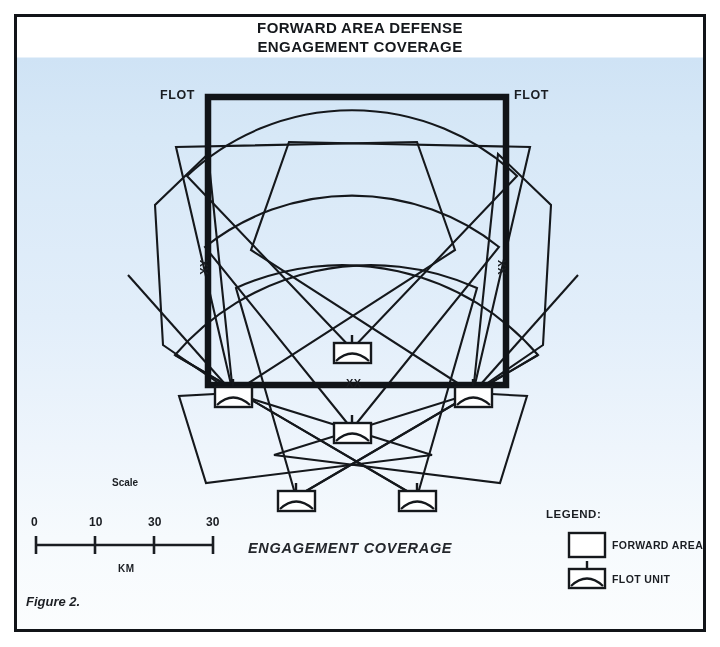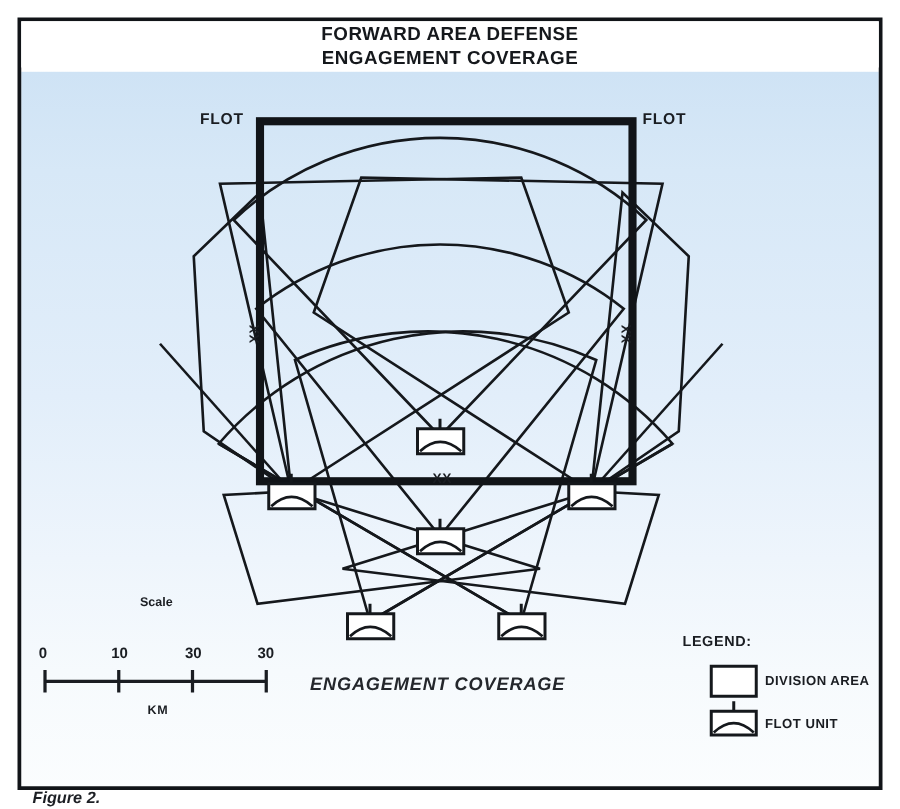--- a/index.html
+++ b/index.html
@@ -110,21 +110,20 @@
     font-weight: bold;
     letter-spacing: 0.7px;
     color: #24272c;
   }
   #figure-caption {
     left: 26px; top: 594px;
     font-size: 13px;
     font-style: italic;
     font-weight: bold;
     color: #1c1f24;
-    margin-top: 36px;
   }
   #legend-title { left: 546px; top: 508px; font-size: 11.5px; letter-spacing: 0.5px; }
   #legend-div-label  { left: 612px; top: 539px; font-size: 10.5px; letter-spacing: 0.4px; }
   #legend-fire-label { left: 612px; top: 573px; font-size: 10.5px; letter-spacing: 0.4px; }
 </style>
 </head>
 <body>
 
 <div id="figure-root">
 
@@ -243,16 +242,16 @@
   <div class="lbl tick-num" id="tick-0">0</div>
   <div class="lbl tick-num" id="tick-10">10</div>
   <div class="lbl tick-num" id="tick-20">30</div>
   <div class="lbl tick-num" id="tick-30">30</div>
   <div class="lbl" id="km-label">KM</div>
 
   <div class="lbl" id="caption-main">ENGAGEMENT COVERAGE</div>
   <div class="lbl" id="figure-caption">Figure 2.</div>
 
   <div class="lbl" id="legend-title">LEGEND:</div>
-  <div class="lbl" id="legend-div-label">DIVISION AREA</div>
+  <div class="lbl" id="legend-div-label">FORWARD AREA</div>
   <div class="lbl" id="legend-fire-label">FLOT UNIT</div>
 
 </div>
 
 </body></html>

